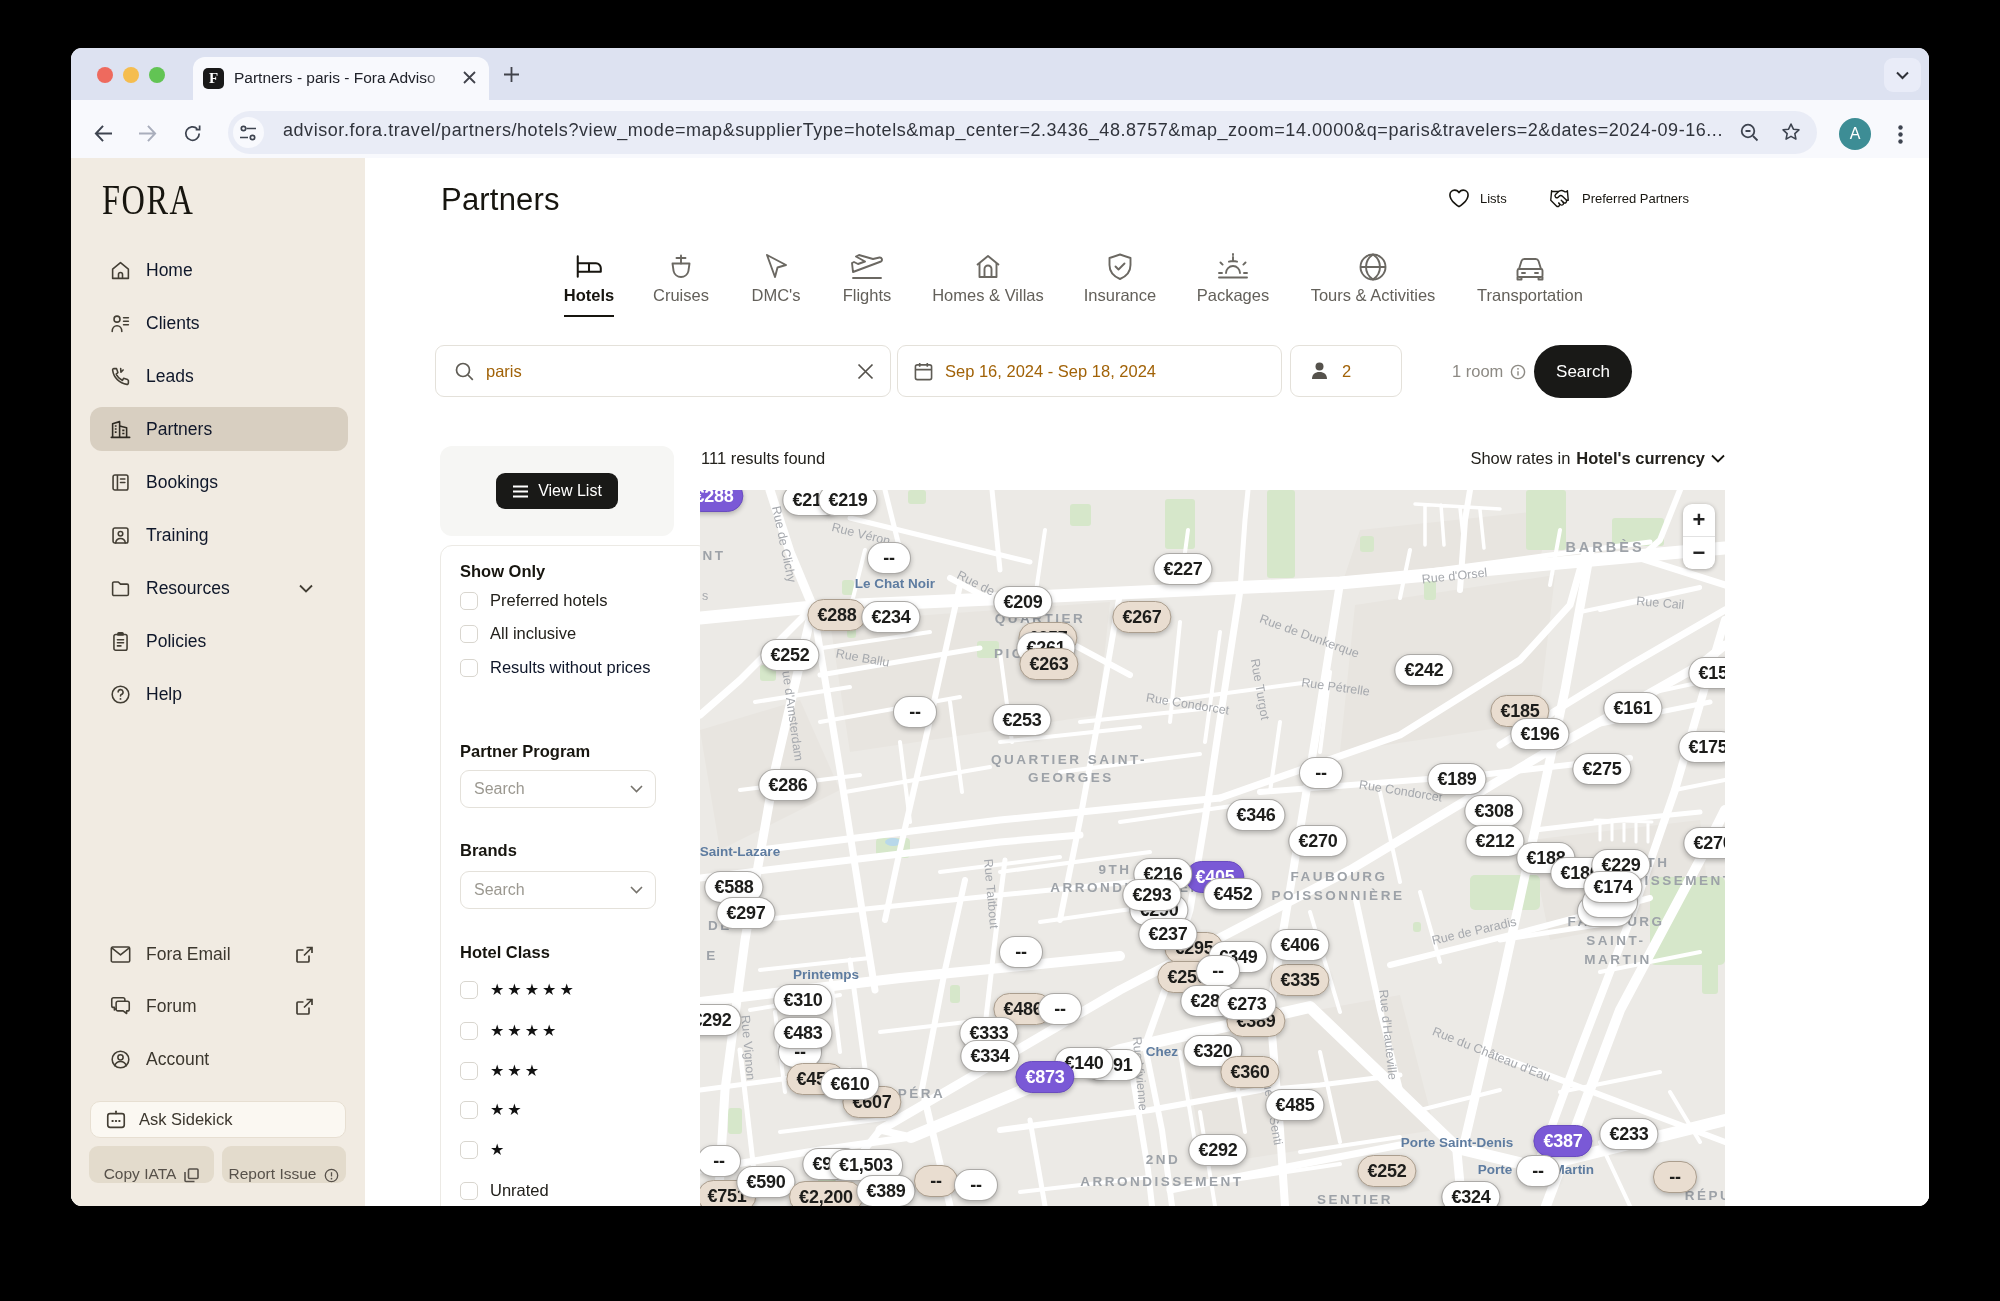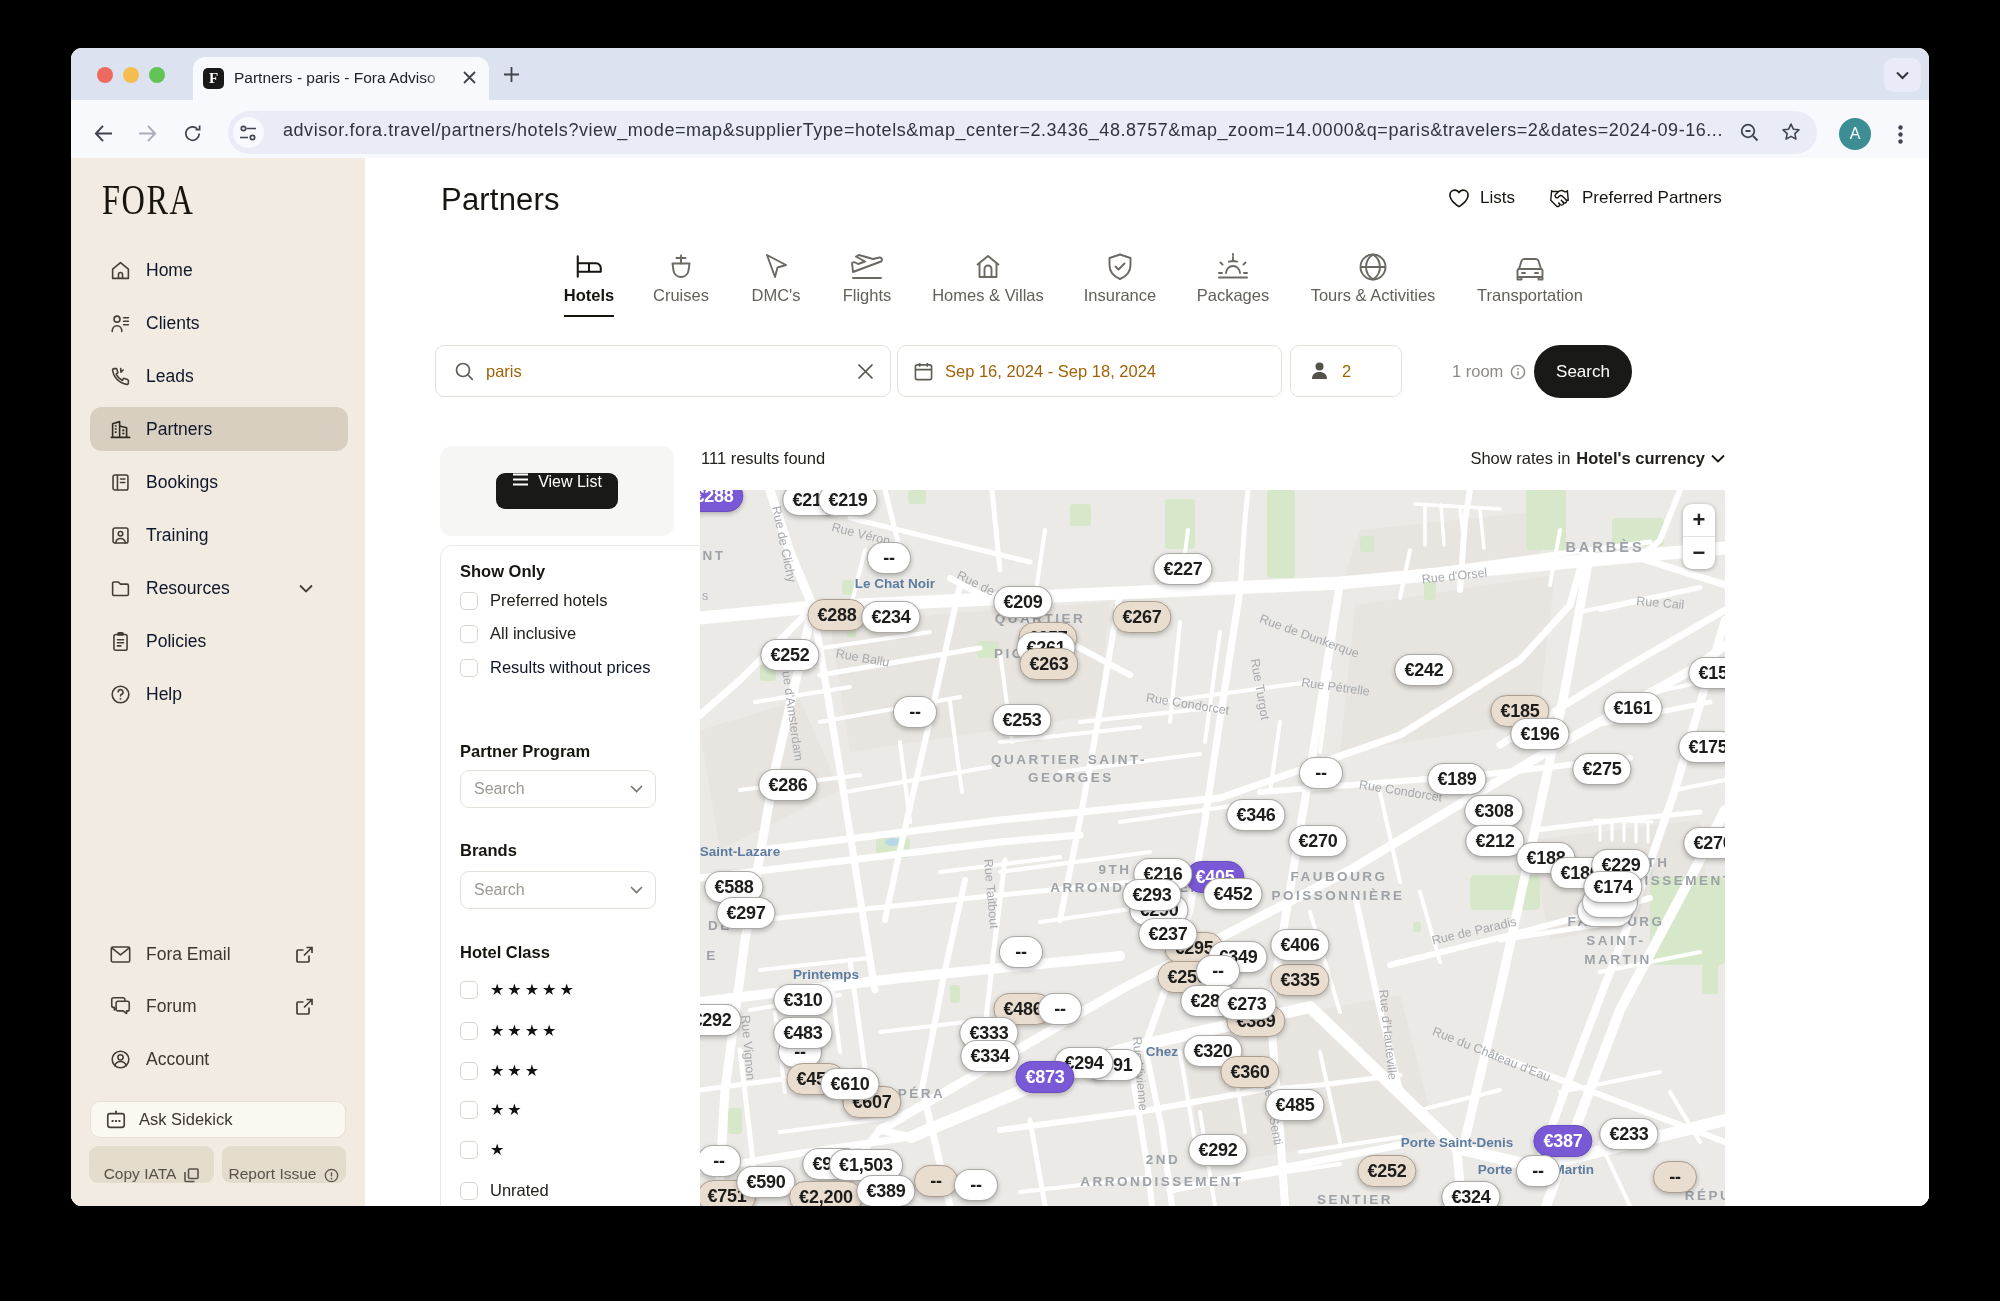--- a/index.html
+++ b/index.html
@@ -25,32 +25,32 @@
 .nav.sel{background:#d8cfc1;border-radius:12px}
 .bot{position:absolute;left:19px;width:258px;height:44px;display:flex;align-items:center;color:#3c372e;font-size:17.5px}
 .bot svg{margin-left:20px;margin-right:15px;flex:none}
 .ext{position:absolute;right:20px}
 #asksk{position:absolute;left:19px;top:943px;width:256px;height:37px;background:#fbf8f2;border:1px solid #e7dfd2;border-radius:10px;display:flex;align-items:center;font-size:16.5px;color:#3c372e}
 #asksk svg{margin-left:14px;margin-right:12px}
 .chip{position:absolute;top:988px;height:37px;background:#e3dbcc;border-radius:9px;display:flex;align-items:flex-end;justify-content:center;font-size:15.5px;color:#57514a;gap:8px}
 
 #main{position:absolute;left:294px;top:0;width:1564px;height:100%;background:#fff}
 h1{position:absolute;left:76px;top:24px;font-size:31px;font-weight:500;color:#17150f;letter-spacing:.2px}
-.toplink{position:absolute;top:30px;display:flex;align-items:flex-start;gap:10px;font-size:17px;font-weight:500;color:#17150f}
+.toplink{position:absolute;top:30px;display:flex;align-items:center;gap:10px;font-size:13px;font-weight:500;color:#17150f}
 .cat{position:absolute;top:94px;display:flex;flex-direction:column;align-items:center;width:160px;margin-left:-80px;color:#63605a;font-size:16.5px}
 .cat svg{margin-bottom:4px}
 .cat.on{color:#17150f;font-weight:600}
 .cat.on:after{content:"";width:50px;border-bottom:2.5px solid #17150f;margin-top:10px}
 .inp{position:absolute;top:187px;height:52px;background:#fff;border:1px solid #e4e1da;border-radius:9px;display:flex;align-items:center;font-size:16.5px;color:#a16207}
 #srchbtn{position:absolute;left:1169px;top:187px;width:98px;height:53px;background:#191917;border-radius:27px;color:#fff;font-size:17px;display:flex;align-items:center;justify-content:center}
 #results{position:absolute;left:336px;top:291px;font-size:16.5px;color:#23211c}
 #showrates{position:absolute;right:204px;top:291px;font-size:16.5px;color:#23211c;display:flex;align-items:center;gap:6px}
 
 #fcard1{position:absolute;left:75px;top:288px;width:234px;height:90px;background:#f6f6f4;border-radius:12px}
-#viewlist{position:absolute;left:56px;top:27px;width:122px;height:36px;background:#191917;border-radius:9px;color:#fff;font-size:16px;display:flex;align-items:flex-start;justify-content:center;gap:9px}
+#viewlist{position:absolute;left:56px;top:27px;width:122px;height:36px;background:#191917;border-radius:9px;color:#fff;font-size:16px;display:flex;align-items:center;justify-content:center;gap:9px}
 #fcard2{position:absolute;left:75px;top:387px;width:270px;height:680px;background:#fff;border:1px solid #eceae5;border-radius:12px}
 .flabel{position:absolute;left:19px;font-size:16.5px;font-weight:600;color:#17150f}
 .cbrow{position:absolute;left:19px;display:flex;align-items:center;font-size:16.5px;color:#23211c}
 .cb{width:18px;height:18px;border:1.5px solid #d9d6cf;border-radius:5px;margin-right:12px;background:#fff;flex:none}
 .dd{position:absolute;left:19px;width:196px;height:38px;border:1px solid #e4e1da;border-radius:9px;display:flex;align-items:center;font-size:16px;color:#9b9890}
 .dd span{margin-left:13px;flex:1}
 .stars{letter-spacing:3px;font-size:16px;color:#111}
 
 #map{position:absolute;left:335px;top:332px;width:1025px;height:716px;background:#eceae6;overflow:hidden}
 .pill{position:absolute;transform:translate(-50%,-50%);height:32px;min-width:44px;border-radius:16px;background:#fff;border:1.5px solid rgba(104,100,94,.55);box-shadow:0 2px 5px rgba(0,0,0,.25);color:#1d1d1b;font-weight:bold;font-size:18px;display:flex;align-items:center;justify-content:center;padding:0 9px;white-space:nowrap;letter-spacing:-.2px;box-sizing:border-box}
@@ -530,21 +530,21 @@
 <div class="pill" style="left:360px;top:519px">--</div>
 <div class="pill" style="left:289px;top:543px">€333</div>
 <div class="pill" style="left:290px;top:566px">€334</div>
 <div class="pill" style="left:12px;top:530px">€292</div>
 <div class="pill" style="left:100px;top:562px">--</div>
 <div class="pill" style="left:103px;top:543px">€483</div>
 <div class="pill t" style="left:116px;top:589px">€450</div>
 <div class="pill t" style="left:172px;top:612px">€607</div>
 <div class="pill" style="left:150px;top:594px">€610</div>
 <div class="pill" style="left:413px;top:575px">€391</div>
-<div class="pill" style="left:384px;top:573px">€294</div>
+<div class="pill" style="left:384px;top:573px">€140</div>
 <div class="pill p" style="left:345px;top:587px">€873</div>
 <div class="pill" style="left:513px;top:561px">€320</div>
 <div class="pill t" style="left:550px;top:582px">€360</div>
 <div class="pill" style="left:595px;top:615px">€485</div>
 <div class="pill" style="left:518px;top:660px">€292</div>
 <div class="pill" style="left:929px;top:644px">€233</div>
 <div class="pill p" style="left:863px;top:651px">€387</div>
 <div class="pill t" style="left:687px;top:681px">€252</div>
 <div class="pill" style="left:838px;top:681px">--</div>
 <div class="pill t" style="left:975px;top:687px">--</div>

